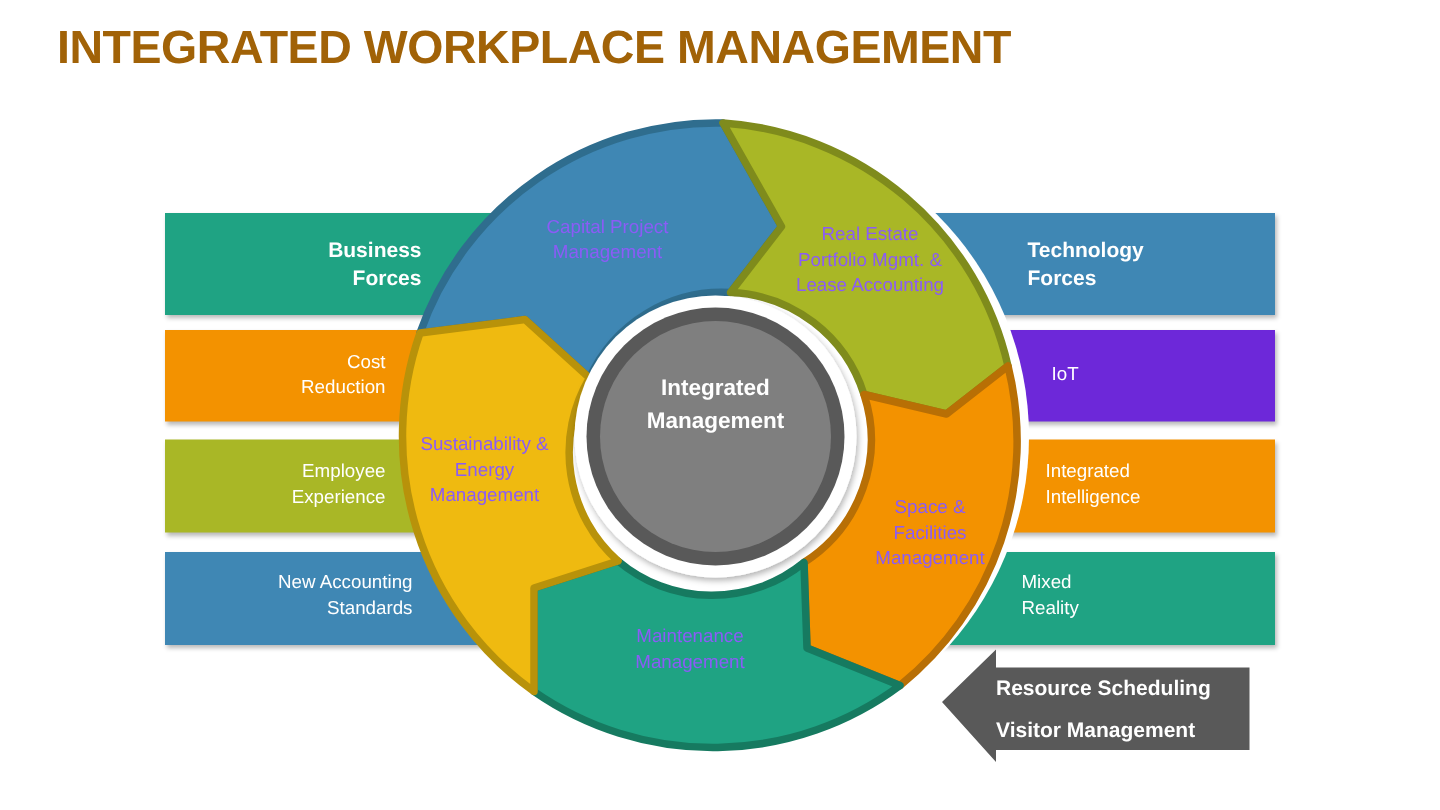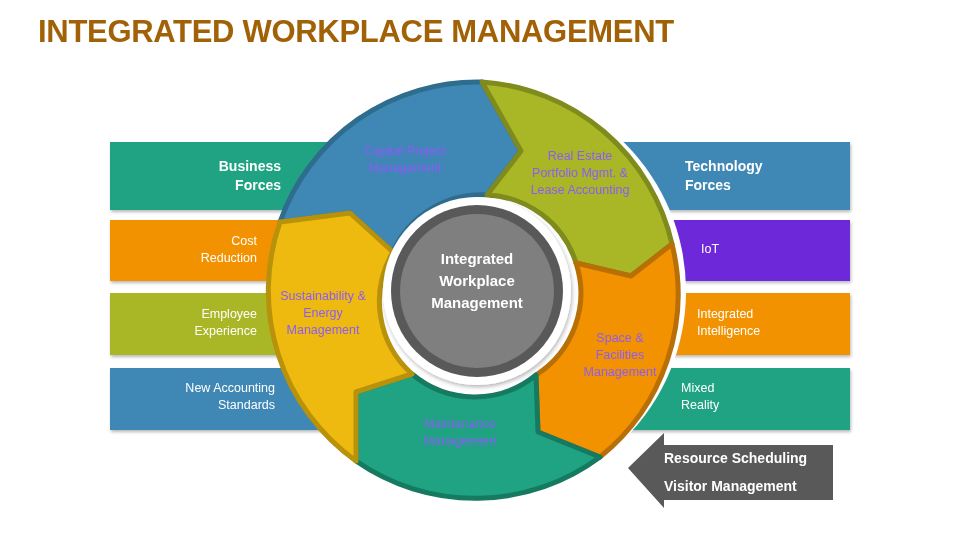--- a/index.html
+++ b/index.html
@@ -116,20 +116,19 @@
   <div>Management</div>
 </div>
 <div class="seg-label" style="left:270px; top:288px; width:106px;">
   <div>Sustainability &amp;</div>
   <div>Energy</div>
   <div>Management</div>
 </div>
 
 <div class="core-label" style="left:412px; top:248px; width:130px;">
   <div>Integrated</div>
-  <div>Workplace</div>
   <div>Management</div>
 </div>
 
 <div class="callout" style="left:664px; top:444px;">
   <div>Resource Scheduling</div>
   <div>Visitor Management</div>
 </div>
 
 </body></html>

